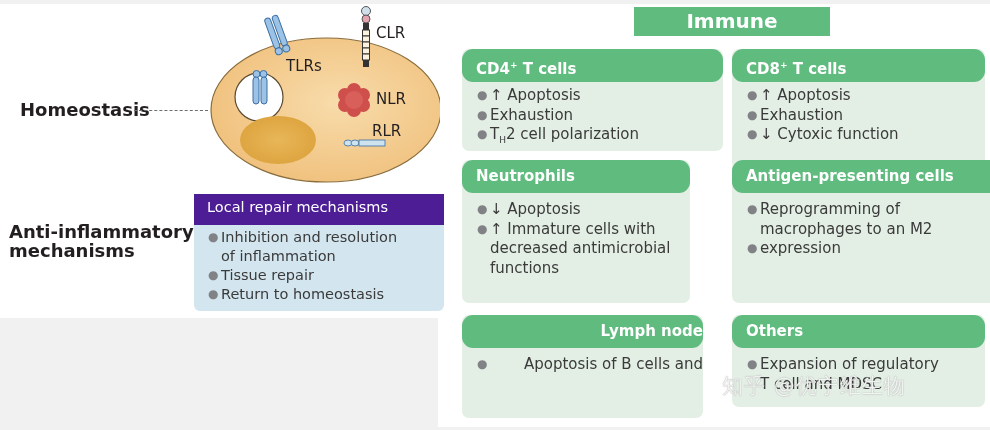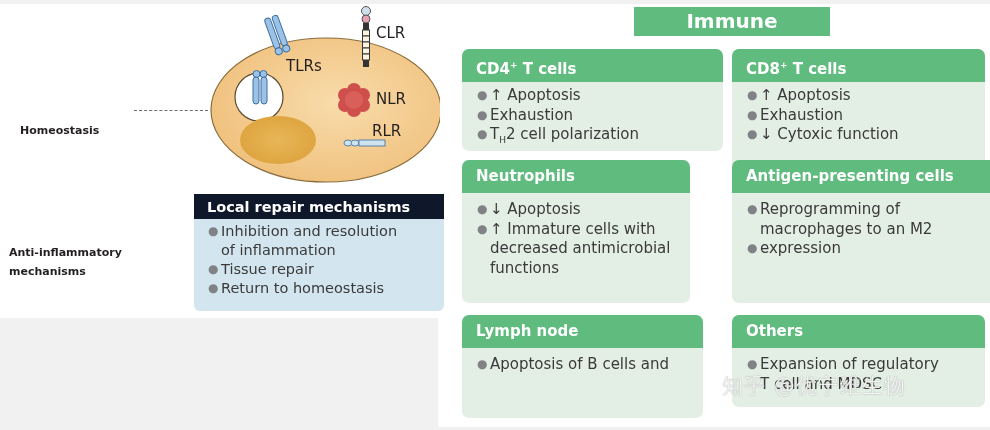--- a/index.html
+++ b/index.html
@@ -2,48 +2,48 @@
 <html><head>
 <meta charset="utf-8">
 <style>
   * { box-sizing: border-box; margin: 0; padding: 0; }
   html, body { width: 990px; height: 430px; overflow: hidden; background: #f1f1f1; }
   body { position: relative; font-family: "DejaVu Sans", sans-serif; color: #231f20; }
 
   .left-panel { position: absolute; left: 0; top: 4px; width: 438px; height: 314px; background: #ffffff; }
   .right-panel { position: absolute; left: 438px; top: 4px; width: 552px; height: 423px; background: #ffffff; }
 
-  .row-label { position: absolute; font-weight: bold; font-size: 11px; color: #231f20; line-height: 19px; margin-top: 21px; }
+  .row-label { position: absolute; font-weight: bold; font-size: 18px; color: #231f20; line-height: 19px; }
   .homeo-label { left: 20px; top: 100px; }
   .dash-line { position: absolute; left: 134px; top: 110px; width: 74px; border-top: 1.5px dashed #6d6e71; }
   .anti-label { left: 9px; top: 222px; }
 
   .cell-svg { position: absolute; left: 200px; top: 0px; }
 
   .repair-box { position: absolute; left: 194px; top: 194px; width: 250px; height: 117px; background: #d3e6ef; border-radius: 0 0 6px 6px; }
-  .repair-head { background: #0f172a; color: #ffffff; font-weight: bold; font-size: 14.5px; height: 25px; line-height: 27px; padding-left: 13px; }
+  .repair-head { background: #4c1d95; color: #ffffff; font-weight: normal; font-size: 14.5px; height: 31px; line-height: 27px; padding-left: 13px; }
   .repair-list { list-style: none; padding: 3px 0 0 12px; font-size: 14.5px; line-height: 19px; color: #3a3a3a; }
   .repair-list li { position: relative; padding-left: 15px; }
   .repair-list li .bullet { position: absolute; left: 2px; top: 0; color: #808285; font-size: 12px; }
 
   .supp-title { position: absolute; left: 634px; top: 7px; width: 196px; height: 29px; background: #5fbb7e; color: #ffffff; font-weight: bold; font-size: 20px; text-align: center; line-height: 29px; }
 
   .card { position: absolute; background: #e3efe5; border-radius: 7px; overflow: hidden; }
-  .card-head { background: #5fbb7e; color: #ffffff; font-weight: bold; font-size: 15px; height: 33px; line-height: 33px; padding-left: 14px; }
+  .card-head { background: #5fbb7e; color: #ffffff; font-weight: bold; font-size: 15px; height: 33px; line-height: 33px; padding-left: 14px; border-radius: 11px; }
   .card-list { list-style: none; padding: 4px 0 0 14px; font-size: 15px; line-height: 19.5px; color: #3a3a3a; }
   .card-list li { position: relative; padding-left: 14px; }
   .card-list li .bullet { position: absolute; left: 1px; top: 0; color: #808285; font-size: 12px; }
   sup.sm { font-size: 9px; vertical-align: 6px; }
   sub.sm { font-size: 9px; vertical-align: -4px; }
 
   .c1 { left: 462px; top: 49px; width: 261px; height: 102px; }
   .c2 { left: 732px; top: 49px; width: 253px; height: 120px; }
   .c3 { left: 462px; top: 160px; width: 228px; height: 143px; }
   .c4 { left: 732px; top: 160px; width: 287px; height: 143px; }
-  .c5 { left: 462px; top: 315px; width: 241px; height: 103px; }
+  .c5 { left: 462px; top: 315px; width: 241px; height: 103px; text-align: right; }
   .c6 { left: 732px; top: 315px; width: 253px; height: 92px; }
   .c3 .card-list, .c4 .card-list, .c5 .card-list, .c6 .card-list { padding-top: 7px; }
 
   .watermark { position: absolute; left: 722px; top: 372px; font-size: 21px; color: rgba(255,255,255,0.88); text-shadow: 0 0 1px rgba(90,90,90,0.7); letter-spacing: 1px; font-family: "DejaVu Sans", sans-serif; }
 </style>
 </head>
 <body>
 
 <div class="left-panel"></div>
 <div class="right-panel"></div>

